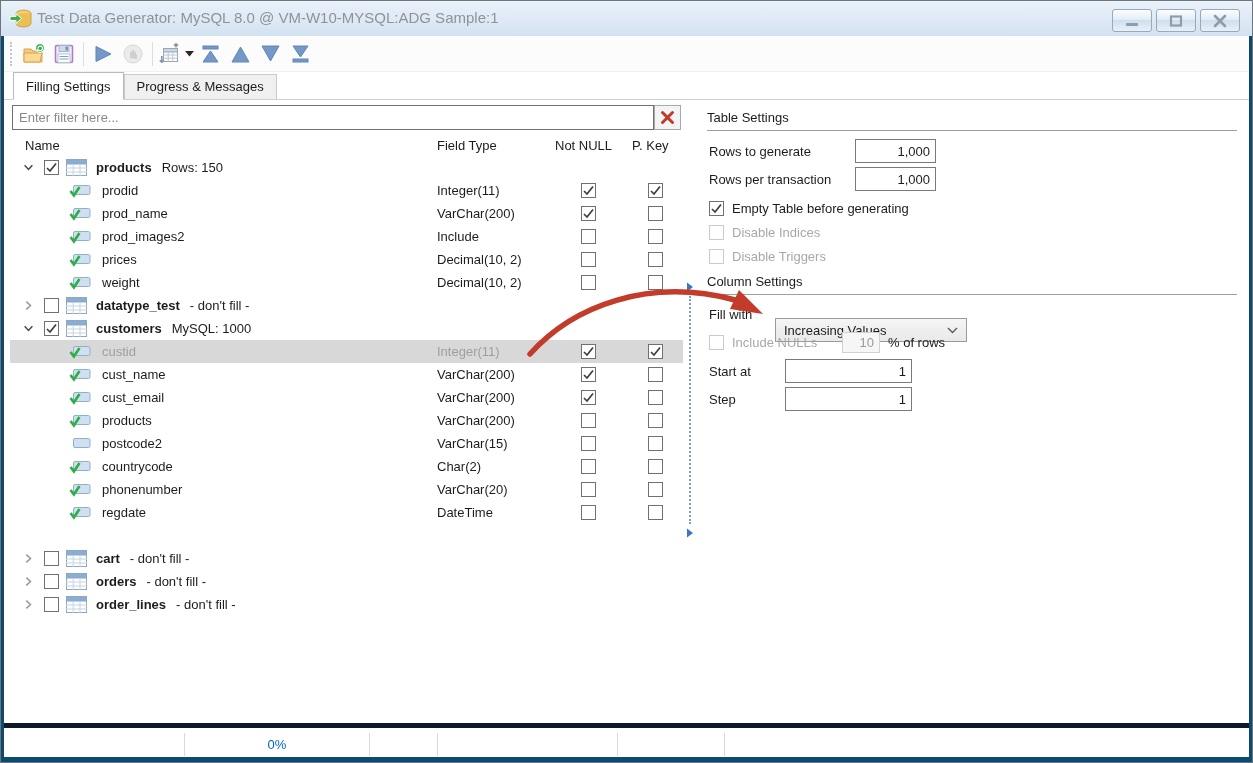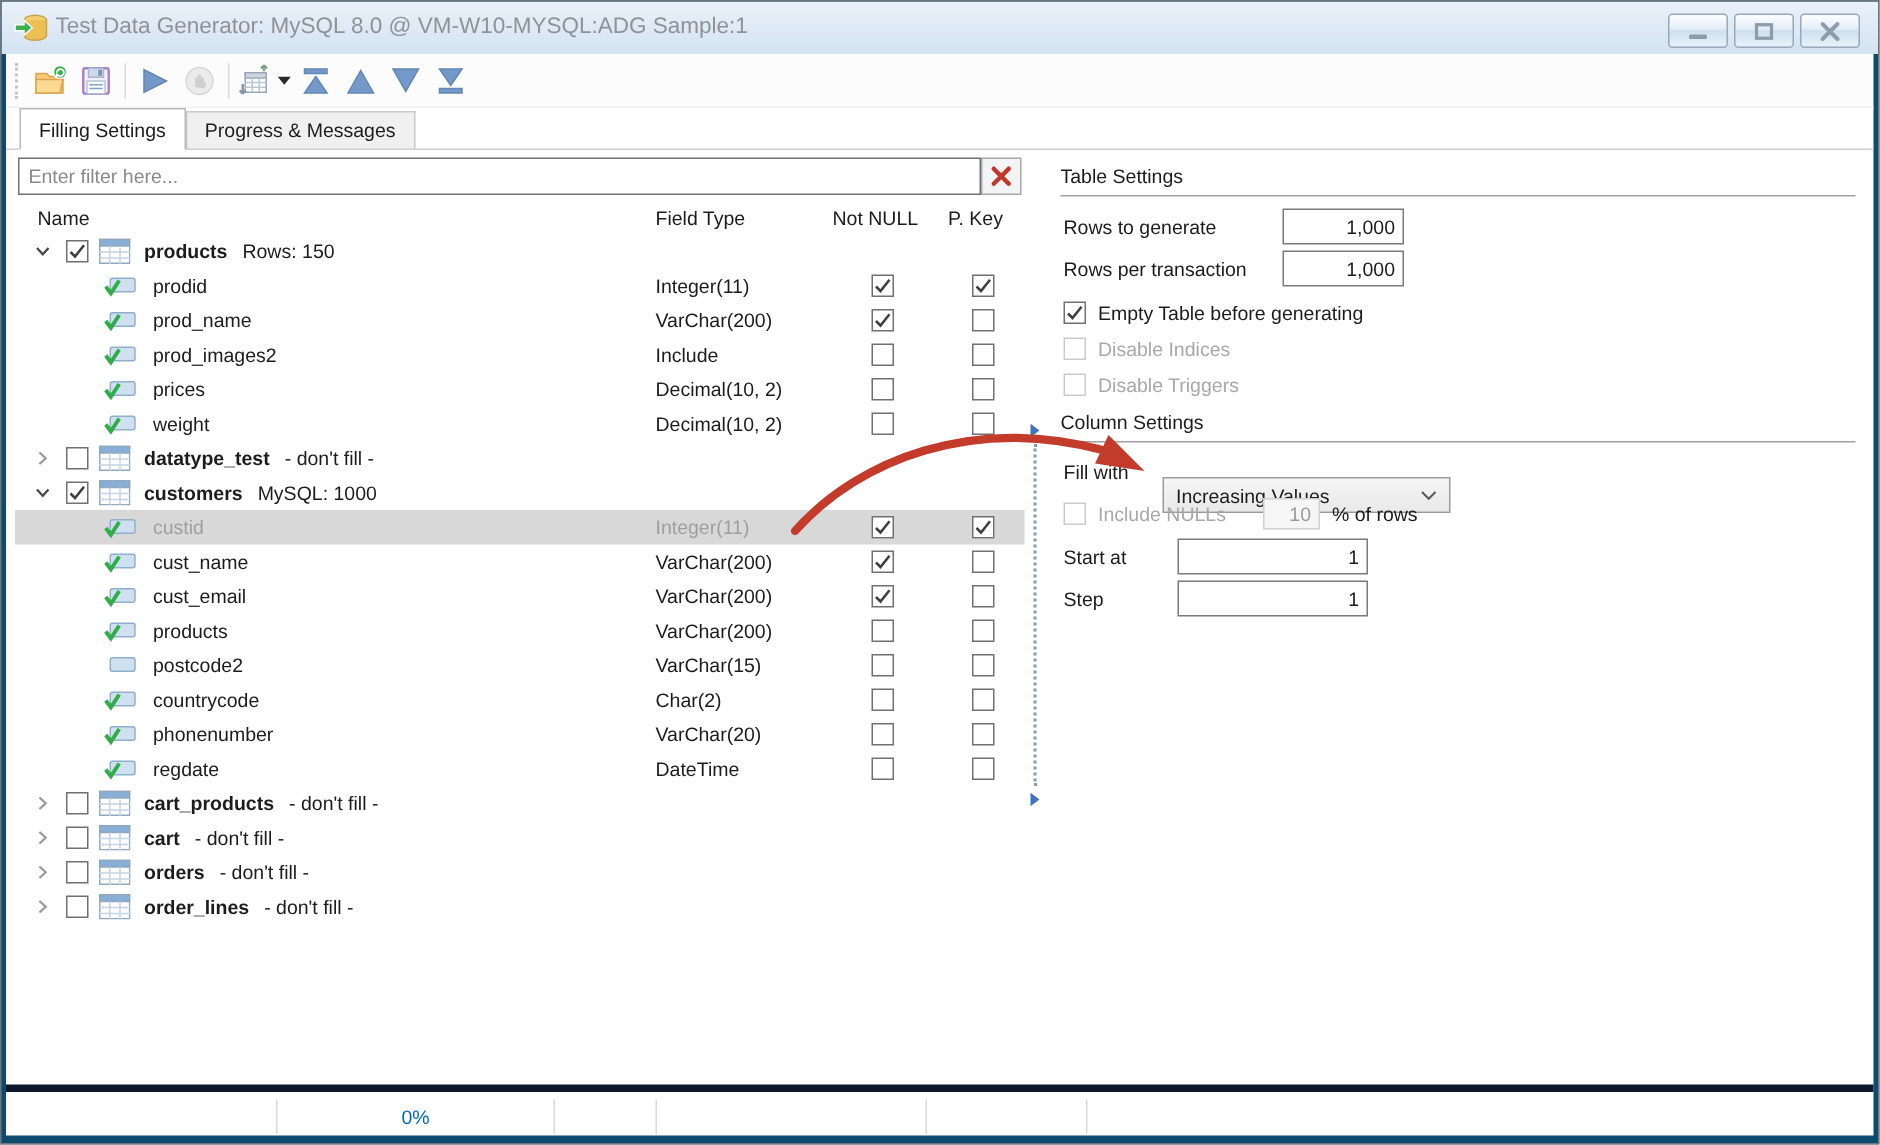--- a/index.html
+++ b/index.html
@@ -416,32 +416,20 @@
           <div class="trow" style="top: 401px;">
             <svg class="col-ico" width="23" height="16" viewBox="0 0 23 16">
               <rect x="5.5" y="2.5" width="16.5" height="9" rx="1.5" fill="#cfe1f0" stroke="#8fb0cc"></rect>
               <path d="M2.5 8 l3.4 4.5 L11.5 4" fill="none" stroke="#2fae47" stroke-width="2.6"></path>
             </svg>
             <span class="cname">regdate</span>
             <span class="ftype">DateTime</span>
             <span class="cb nn"></span>
             <span class="cb pk"></span>
           </div>
-          <div class="trow" style="top: 424px;">
-            <svg class="chev" width="11" height="11" viewBox="0 0 10 10">
-              <polyline points="3,1.5 6.8,5 3,8.5" fill="none" stroke="#9a9a9a" stroke-width="1.4"></polyline>
-            </svg>
-            <span class="cb tablecb"></span>
-            <svg class="tbl-ico" width="21" height="17" viewBox="0 0 21 17">
-              <rect x="0.5" y="0.5" width="20" height="16" fill="#fff" stroke="#8fa8c0"></rect>
-              <rect x="0.5" y="0.5" width="20" height="4.5" fill="#88aed6" stroke="#8fa8c0"></rect>
-              <path d="M7.2 5 V17 M14 5 V17 M0 9 H21 M0 13 H21" stroke="#c3d4e4" fill="none"></path>
-            </svg>
-            <span class="tlabel"><b>cart_products</b><span class="tnote">- don't fill -</span></span>
-          </div>
           <div class="trow" style="top: 447px;">
             <svg class="chev" width="11" height="11" viewBox="0 0 10 10">
               <polyline points="3,1.5 6.8,5 3,8.5" fill="none" stroke="#9a9a9a" stroke-width="1.4"></polyline>
             </svg>
             <span class="cb tablecb"></span>
             <svg class="tbl-ico" width="21" height="17" viewBox="0 0 21 17">
               <rect x="0.5" y="0.5" width="20" height="16" fill="#fff" stroke="#8fa8c0"></rect>
               <rect x="0.5" y="0.5" width="20" height="4.5" fill="#88aed6" stroke="#8fa8c0"></rect>
               <path d="M7.2 5 V17 M14 5 V17 M0 9 H21 M0 13 H21" stroke="#c3d4e4" fill="none"></path>
             </svg>

